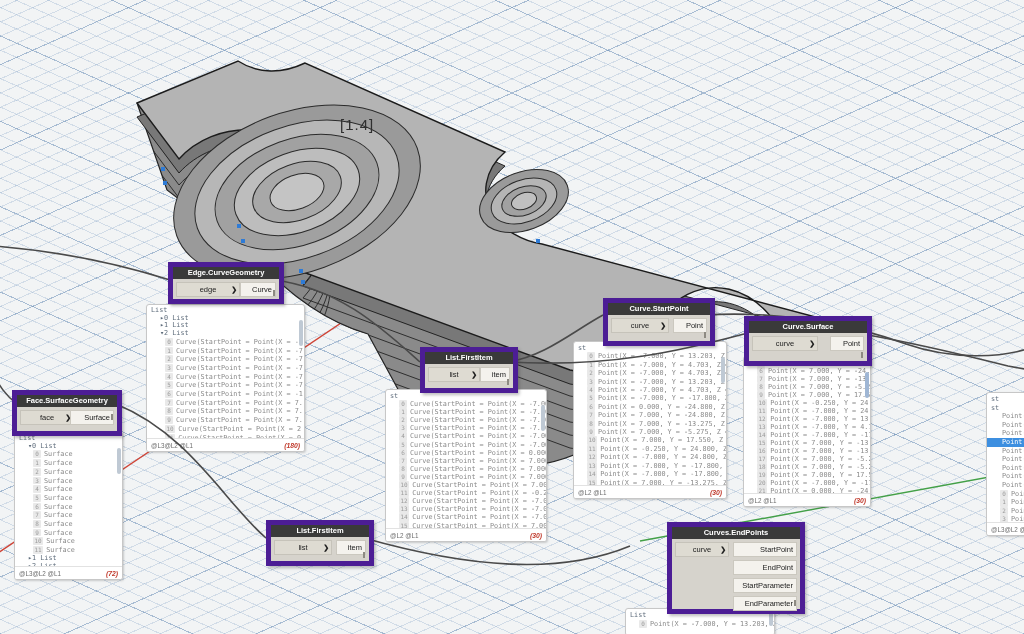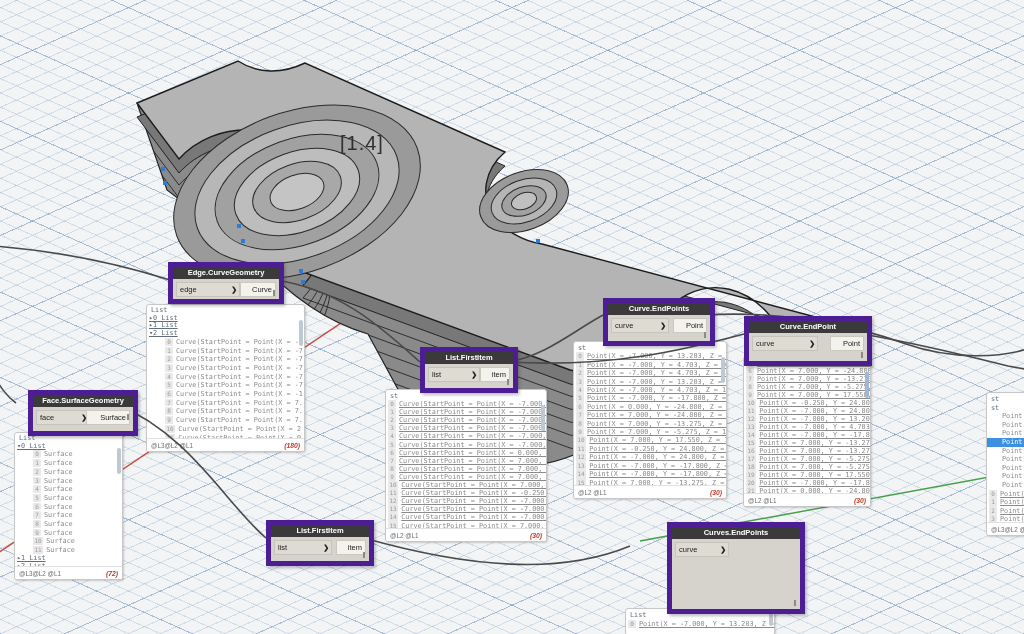--- a/index.html
+++ b/index.html
@@ -7,43 +7,43 @@
     width:1024px;height:634px;overflow:hidden;position:relative;
     font-family:"Liberation Sans",sans-serif;
     background-color:#f2f4f5;
     background-image:
       repeating-linear-gradient(24deg, rgba(105,140,180,0.40) 0 1px, transparent 1px 78px),
       repeating-linear-gradient(-24deg, rgba(105,140,180,0.40) 0 1px, transparent 1px 78px),
       repeating-linear-gradient(24deg, rgba(135,165,200,0.30) 0 1px, transparent 1px 13px),
       repeating-linear-gradient(-24deg, rgba(135,165,200,0.30) 0 1px, transparent 1px 13px);
   }
   svg{position:absolute;left:0;top:0;pointer-events:none;}
-  .watermark{position:absolute;left:340px;top:132px;font-size:20px;color:#2f2f2f;letter-spacing:1px;z-index:3;}
+  .watermark{position:absolute;left:340px;top:116px;font-size:15px;color:#2f2f2f;letter-spacing:1px;z-index:3;}
   
   .node{position:absolute;z-index:6;background:#d6d3cc;border:5px solid #4c1d95;
         box-shadow:1.5px 2px 3px rgba(60,60,60,0.35);}
   .nhead{height:12px;line-height:12px;background:#3a3a3a;color:#fff;font-size:7.5px;
          font-weight:bold;text-align:center;white-space:nowrap;overflow:hidden;}
   .nbody{position:relative;}
   .pchip{position:absolute;height:13px;line-height:13px;font-size:7.5px;color:#222;
          padding:0 3px;white-space:nowrap;overflow:hidden;}
-  .pchip.in{left:3px;top:3px;background:#dedbd2;border:1px solid #c6c3ba;}
+  .pchip.in{left:3px;top:3px;background:#dedbd2;border:1px solid #c6c3ba;text-align:center;}
   .pchip.out{right:3px;top:3px;background:#f4f2ed;border:1px solid #cbc8bf;text-align:right;}
   .parrow{position:absolute;right:2px;top:0;font-size:7px;color:#1e1e1e;font-weight:bold;}
   .nmark{position:absolute;right:4px;bottom:2px;width:2px;height:6px;background:#8d8a82;}
   .outcol .pchip{position:static;display:block;margin:0 0 3px 0;}
   .outcol{position:absolute;right:3px;top:3px;width:64px;}
   
   .bubble{position:absolute;z-index:4;background:#fff;border:1px solid #c7c7c7;border-radius:3px;
           box-shadow:1px 1px 2px rgba(80,80,80,0.25);overflow:hidden;}
   .bcontent{overflow:hidden;font-family:"DejaVu Sans Mono",monospace;font-size:6.8px;color:#8a8a8a;
             padding-top:2px;}
   .brow{white-space:nowrap;overflow:hidden;}
   .brow.tree{color:#5f6d7c;}
-  .ind0{padding-left:4px;} .ind1{padding-left:2px;text-decoration:underline;} .ind2{padding-left:18px;}
+  .ind0{padding-left:4px;} .ind1{padding-left:13px;} .ind2{padding-left:18px;}
   .chip{display:inline-block;background:#e9e9e9;color:#9b9b9b;font-size:6px;min-width:5px;
         padding:0 1.5px;margin-right:3px;border-radius:1px;text-align:center;}
   .brow.hl{background:#3d8fe0;}
   .brow.hl .rtxt{color:#fff;}
   .brow.hl .chip{background:#5fa3e8;color:#eef4fb;}
   .bfoot{position:absolute;left:0;right:0;bottom:0;height:12px;border-top:1px solid #e2e2e2;
          background:#fff;display:flex;justify-content:space-between;align-items:center;
          padding:0 4px;font-size:6.3px;color:#6e6e6e;}
   .bcount{color:#c0392b;font-style:italic;font-weight:bold;font-size:6.8px;}
   .vthumb{position:absolute;right:1px;top:15px;width:4px;height:26px;background:#bfc9d4;border-radius:2px;}
@@ -287,21 +287,21 @@
   <div class="nbody" style="height:19px">
     <div class="pchip in" style="width:56px">
       <span>edge</span>
       <span class="parrow">❯</span></div>
     <div class="pchip out" style="width:28px">
       <span>Curve</span></div>
     <div class="nmark"></div>
   </div>
 </div>
 
-<div class="node" style="left:28px;top:390px;width:100px;height:36px">
+<div class="node" style="left:12px;top:390px;width:100px;height:36px">
   <div class="nhead">Face.SurfaceGeometry</div>
   <div class="nbody" style="height:15px">
     <div class="pchip in" style="width:46px">
       <span>face</span>
       <span class="parrow">❯</span></div>
     <div class="pchip out" style="width:36px">
       <span>Surface</span></div>
     <div class="nmark"></div>
   </div>
 </div>
@@ -324,44 +324,54 @@
     <div class="pchip in" style="width:50px">
       <span>list</span>
       <span class="parrow">❯</span></div>
     <div class="pchip out" style="width:22px">
       <span>item</span></div>
     <div class="nmark"></div>
   </div>
 </div>
 
 <div class="node" style="left:603px;top:298px;width:102px;height:38px">
-  <div class="nhead">Curve.EndPoints</div>
+  <div class="nhead">Curve.StartPoint</div>
   <div class="nbody" style="height:25px">
     <div class="pchip in" style="width:50px">
       <span>curve</span>
       <span class="parrow">❯</span></div>
     <div class="pchip out" style="width:26px">
       <span>Point</span></div>
     <div class="nmark"></div>
   </div>
 </div>
 
 <div class="node" style="left:744px;top:316px;width:118px;height:40px">
-  <div class="nhead">Curve.EndPoint</div>
+  <div class="nhead">Curve.Surface</div>
   <div class="nbody" style="height:27px">
     <div class="pchip in" style="width:58px">
       <span>curve</span>
       <span class="parrow">❯</span></div>
     <div class="pchip out" style="width:26px">
       <span>Point</span></div>
     <div class="nmark"></div>
   </div>
 </div>
 
 <div class="node" style="left:667px;top:522px;width:128px;height:82px">
   <div class="nhead">Curves.EndPoints</div>
   <div class="nbody" style="height:69px">
     <div class="pchip in" style="width:46px">
       <span>curve</span>
       <span class="parrow">❯</span></div>
+    <div class="outcol">
+      <div class="pchip out">
+        <span>StartPoint</span></div>
+      <div class="pchip out">
+        <span>EndPoint</span></div>
+      <div class="pchip out">
+        <span>StartParameter</span></div>
+      <div class="pchip out">
+        <span>EndParameter</span></div>
+    </div>
     <div class="nmark"></div>
   </div>
 </div>
 
 </body></html>

